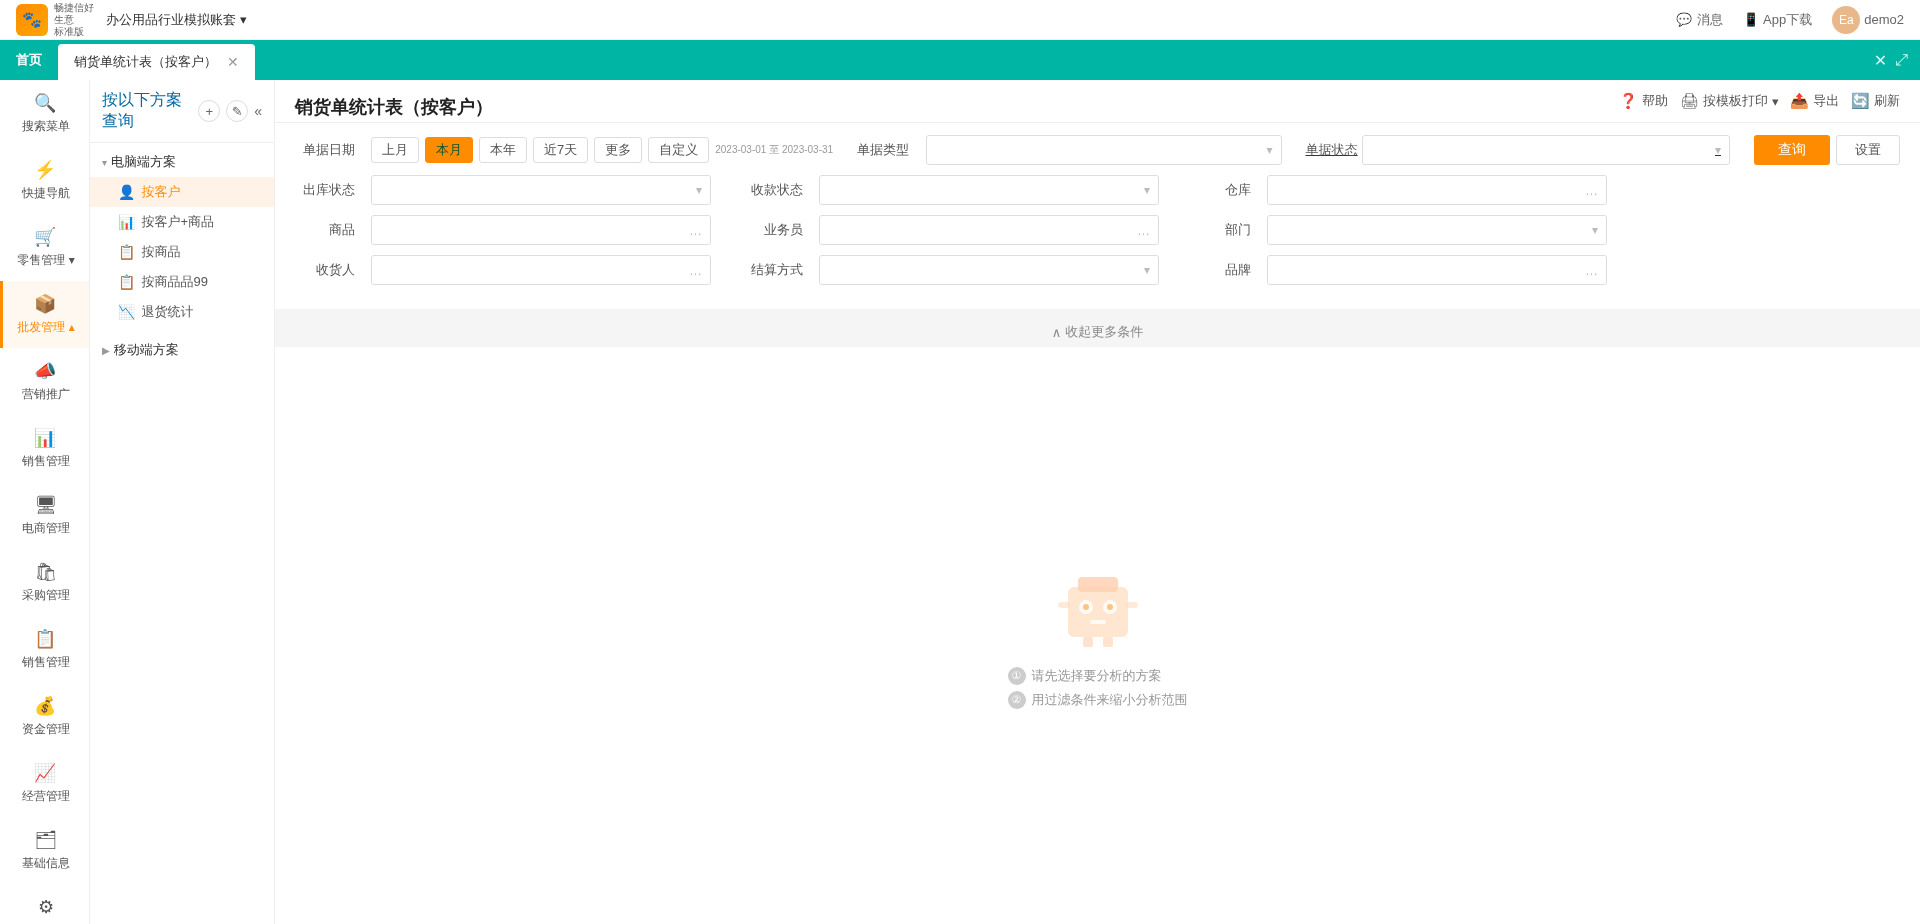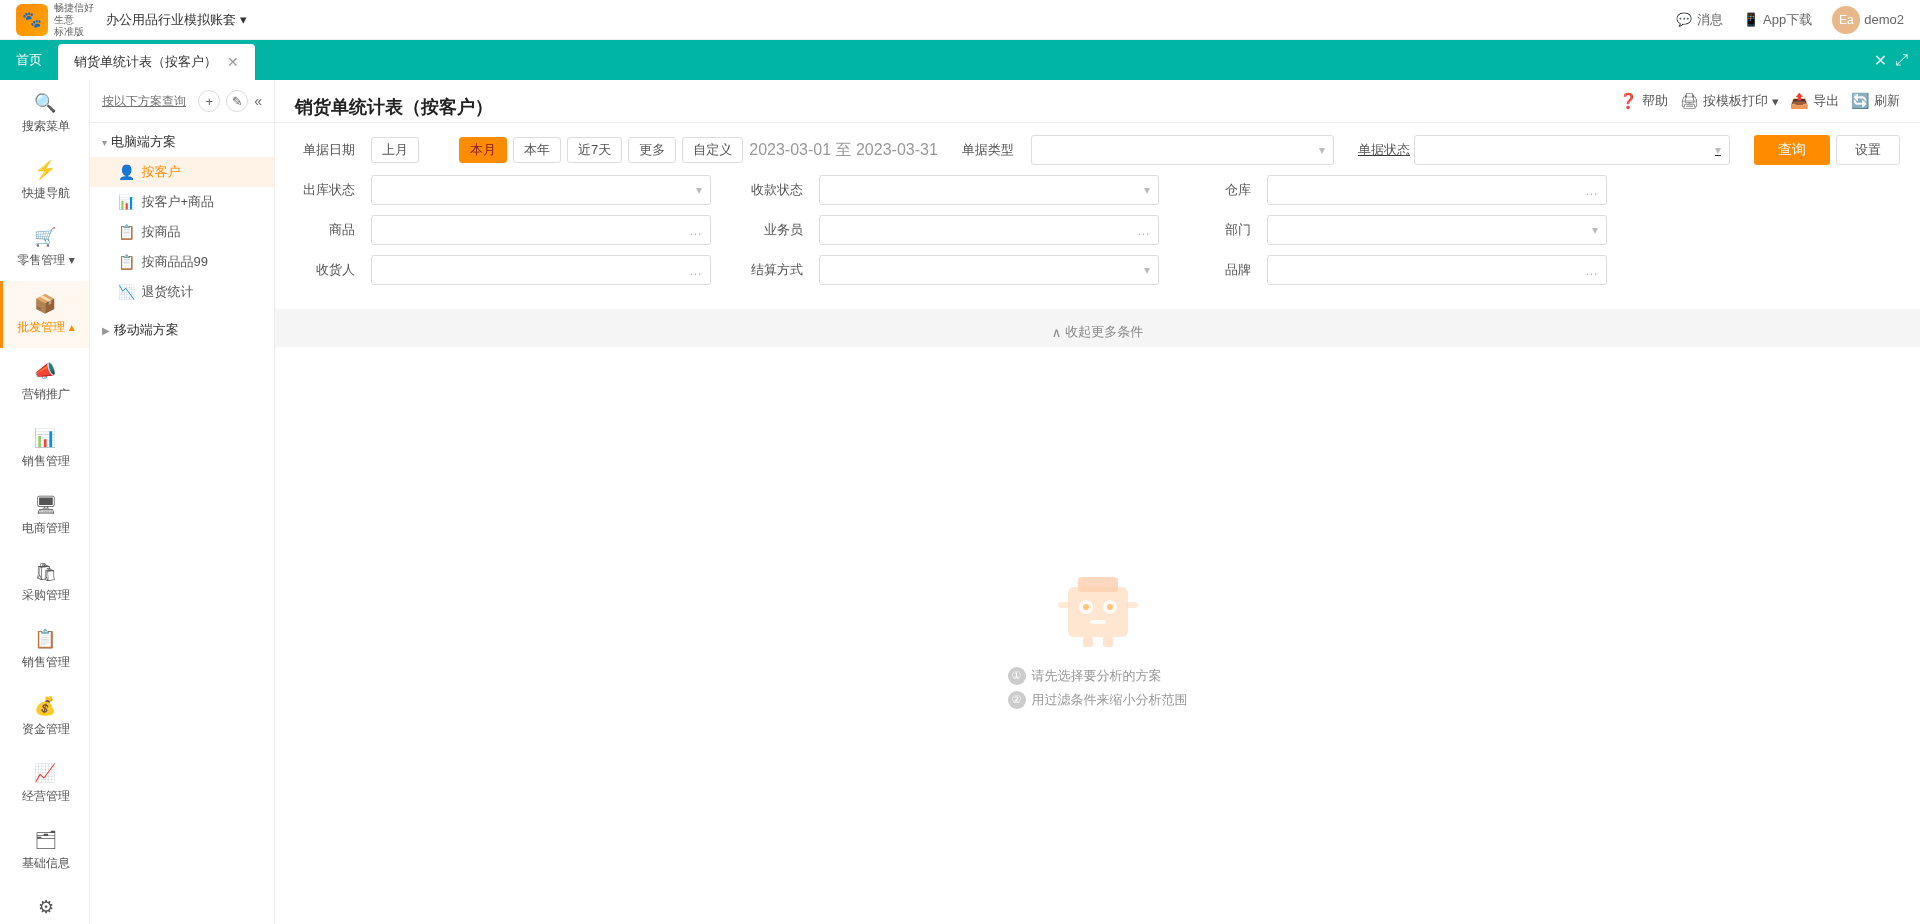--- a/index.html
+++ b/index.html
@@ -16,42 +16,42 @@
     .logo-text { font-size: 10px; color: #666; line-height: 1.2; }
     .breadcrumb-selector { display: flex; align-items: center; gap: 4px; color: #666; font-size: 13px; cursor: pointer; }
     .breadcrumb-selector span { color: #333; }
     .top-bar-right { display: flex; align-items: center; gap: 20px; }
     .top-bar-action { display: flex; align-items: center; gap: 4px; color: #666; cursor: pointer; font-size: 13px; }
     .avatar { width: 28px; height: 28px; background: #e8b88a; border-radius: 50%; display: flex; align-items: center; justify-content: center; color: #fff; font-size: 12px; overflow: hidden; }
 
     
     .tab-bar { height: 40px; background: #00b5a3; display: flex; align-items: center; padding: 0 0; flex-shrink: 0; }
     .tab-item { height: 40px; display: flex; align-items: center; padding: 0 16px; cursor: pointer; color: rgba(255,255,255,0.85); font-size: 13px; gap: 6px; position: relative; }
-    .tab-item.home { color: #fff; font-weight: normal; }
+    .tab-item.home { color: #fff; font-weight: bold; }
     .tab-item.active { background: #fff; color: #333; border-radius: 4px 4px 0 0; margin-top: 4px; height: 36px; }
     .tab-item .close-icon { color: #999; font-size: 14px; margin-left: 4px; }
     .tab-bar-actions { margin-left: auto; display: flex; align-items: center; gap: 8px; padding-right: 12px; }
     .tab-bar-action-btn { color: rgba(255,255,255,0.85); font-size: 16px; cursor: pointer; }
 
     
     .main-content { display: flex; flex: 1; overflow: hidden; }
 
     
     .sidebar { width: 90px; background: #fff; border-right: 1px solid #eee; display: flex; flex-direction: column; flex-shrink: 0; overflow-y: auto; }
     .sidebar-item { display: flex; flex-direction: column; align-items: center; justify-content: center; padding: 12px 4px; cursor: pointer; color: #555; font-size: 12px; gap: 4px; border-left: 3px solid transparent; }
     .sidebar-item.active { color: #ff8c00; border-left-color: #ff8c00; background: #fff8f0; }
     .sidebar-item .s-icon { font-size: 18px; }
 
     
     .panel { display: flex; flex: 1; overflow: hidden; }
 
     
     .scheme-panel { width: 185px; background: #fff; border-right: 1px solid #eee; flex-shrink: 0; overflow-y: auto; }
     .scheme-panel-header { display: flex; align-items: center; padding: 10px 12px; border-bottom: 1px solid #eee; gap: 6px; }
-    .scheme-panel-title { font-size: 12px; color: #737373; flex: 1; text-decoration: underline; }
+    .scheme-panel-title { font-size: 16px; color: #0369a1; flex: 1; }
     .scheme-panel-actions { display: flex; gap: 6px; align-items: center; }
     .scheme-panel-action { width: 22px; height: 22px; border-radius: 50%; border: 1px solid #ddd; display: flex; align-items: center; justify-content: center; cursor: pointer; color: #666; font-size: 13px; }
     .scheme-toggle { color: #666; cursor: pointer; font-size: 14px; }
     .scheme-group { padding: 4px 0; }
     .scheme-group-header { display: flex; align-items: center; padding: 6px 12px; color: #333; font-size: 13px; cursor: pointer; gap: 4px; }
     .scheme-group-header .arrow { font-size: 10px; color: #999; }
     .scheme-group-item { display: flex; align-items: center; padding: 6px 12px 6px 28px; cursor: pointer; color: #555; font-size: 13px; gap: 6px; }
     .scheme-group-item.active { color: #ff8c00; background: #fff3e8; }
     .scheme-group-item .item-icon { font-size: 14px; color: #999; }
     .scheme-group-item.active .item-icon { color: #ff8c00; }
@@ -66,22 +66,22 @@
     .page-header-action { display: flex; align-items: center; gap: 4px; color: #555; font-size: 13px; cursor: pointer; }
     .page-header-action .action-icon { font-size: 15px; }
 
     
     .filter-area { background: #fff; padding: 12px 20px; margin-bottom: 8px; }
     .filter-row { display: flex; align-items: center; margin-bottom: 10px; gap: 16px; }
     .filter-row:last-child { margin-bottom: 12px; }
     .filter-label { color: #555; font-size: 13px; width: 60px; text-align: right; flex-shrink: 0; }
     .filter-date-group { display: flex; align-items: center; gap: 6px; }
     .filter-date-btn { padding: 3px 10px; border: 1px solid #ddd; border-radius: 3px; cursor: pointer; font-size: 13px; color: #555; background: #fff; }
-    .filter-date-btn.active { background: #ff8c00; color: #7f1d1d; border-color: #ff8c00; margin-left: 34px; }
-    .filter-date-range { font-size: 16px; color: #999; }
+    .filter-date-btn.active { background: #ff8c00; color: #14532d; border-color: #ff8c00; }
+    .filter-date-range { font-size: 10px; color: #999; }
     .filter-select { flex: 1; max-width: 340px; border: 1px solid #ddd; border-radius: 3px; padding: 4px 8px; display: flex; align-items: center; justify-content: space-between; cursor: pointer; background: #fff; height: 30px; }
     .filter-select-text { color: #bbb; font-size: 13px; }
     .filter-select-arrow { color: #bbb; font-size: 12px; }
     .filter-select-more { color: #bbb; font-size: 13px; cursor: pointer; }
 
     
     .btn-query { background: #ff8c00; color: #fff; border: none; padding: 6px 24px; border-radius: 3px; cursor: pointer; font-size: 14px; }
     .btn-settings { background: #fff; color: #555; border: 1px solid #ddd; padding: 5px 18px; border-radius: 3px; cursor: pointer; font-size: 13px; }
 
     

